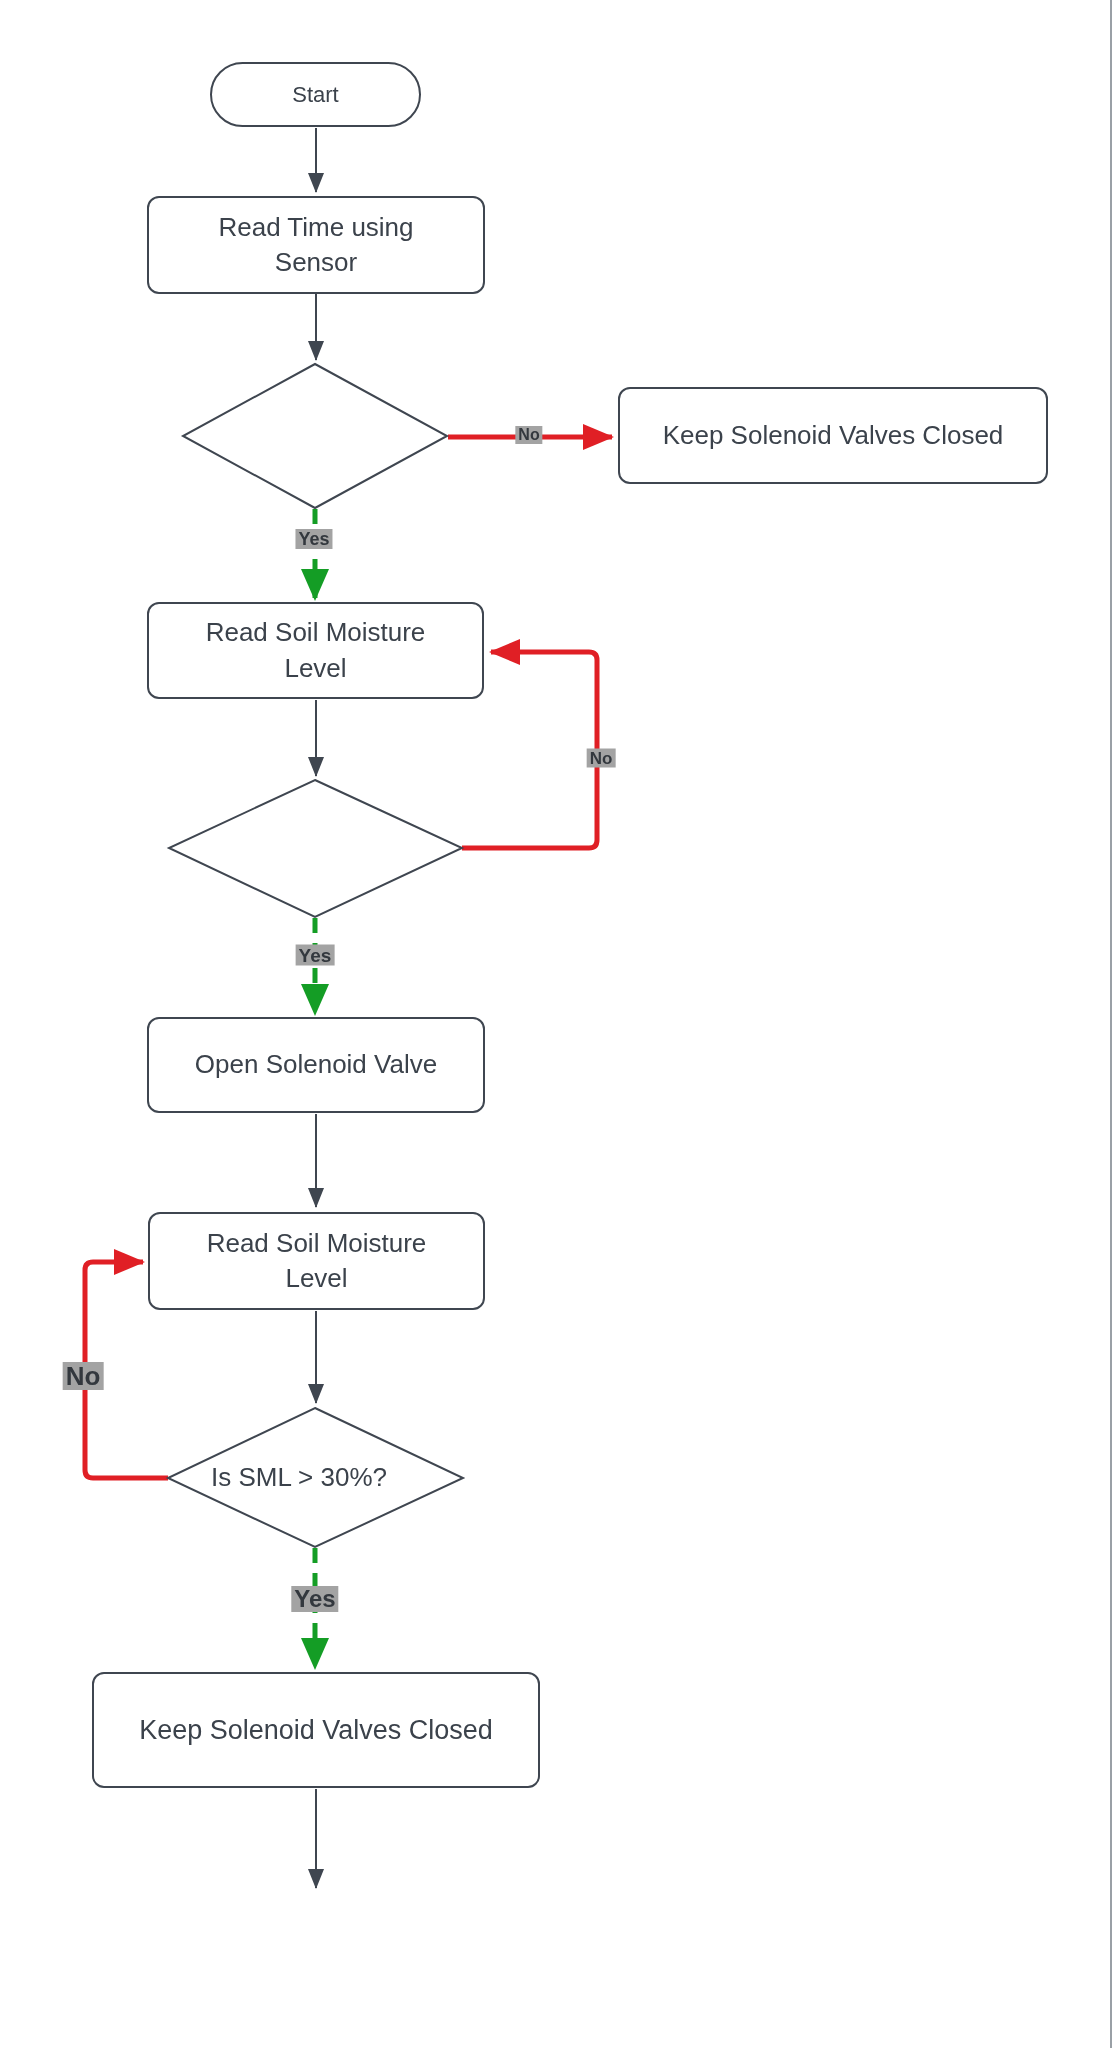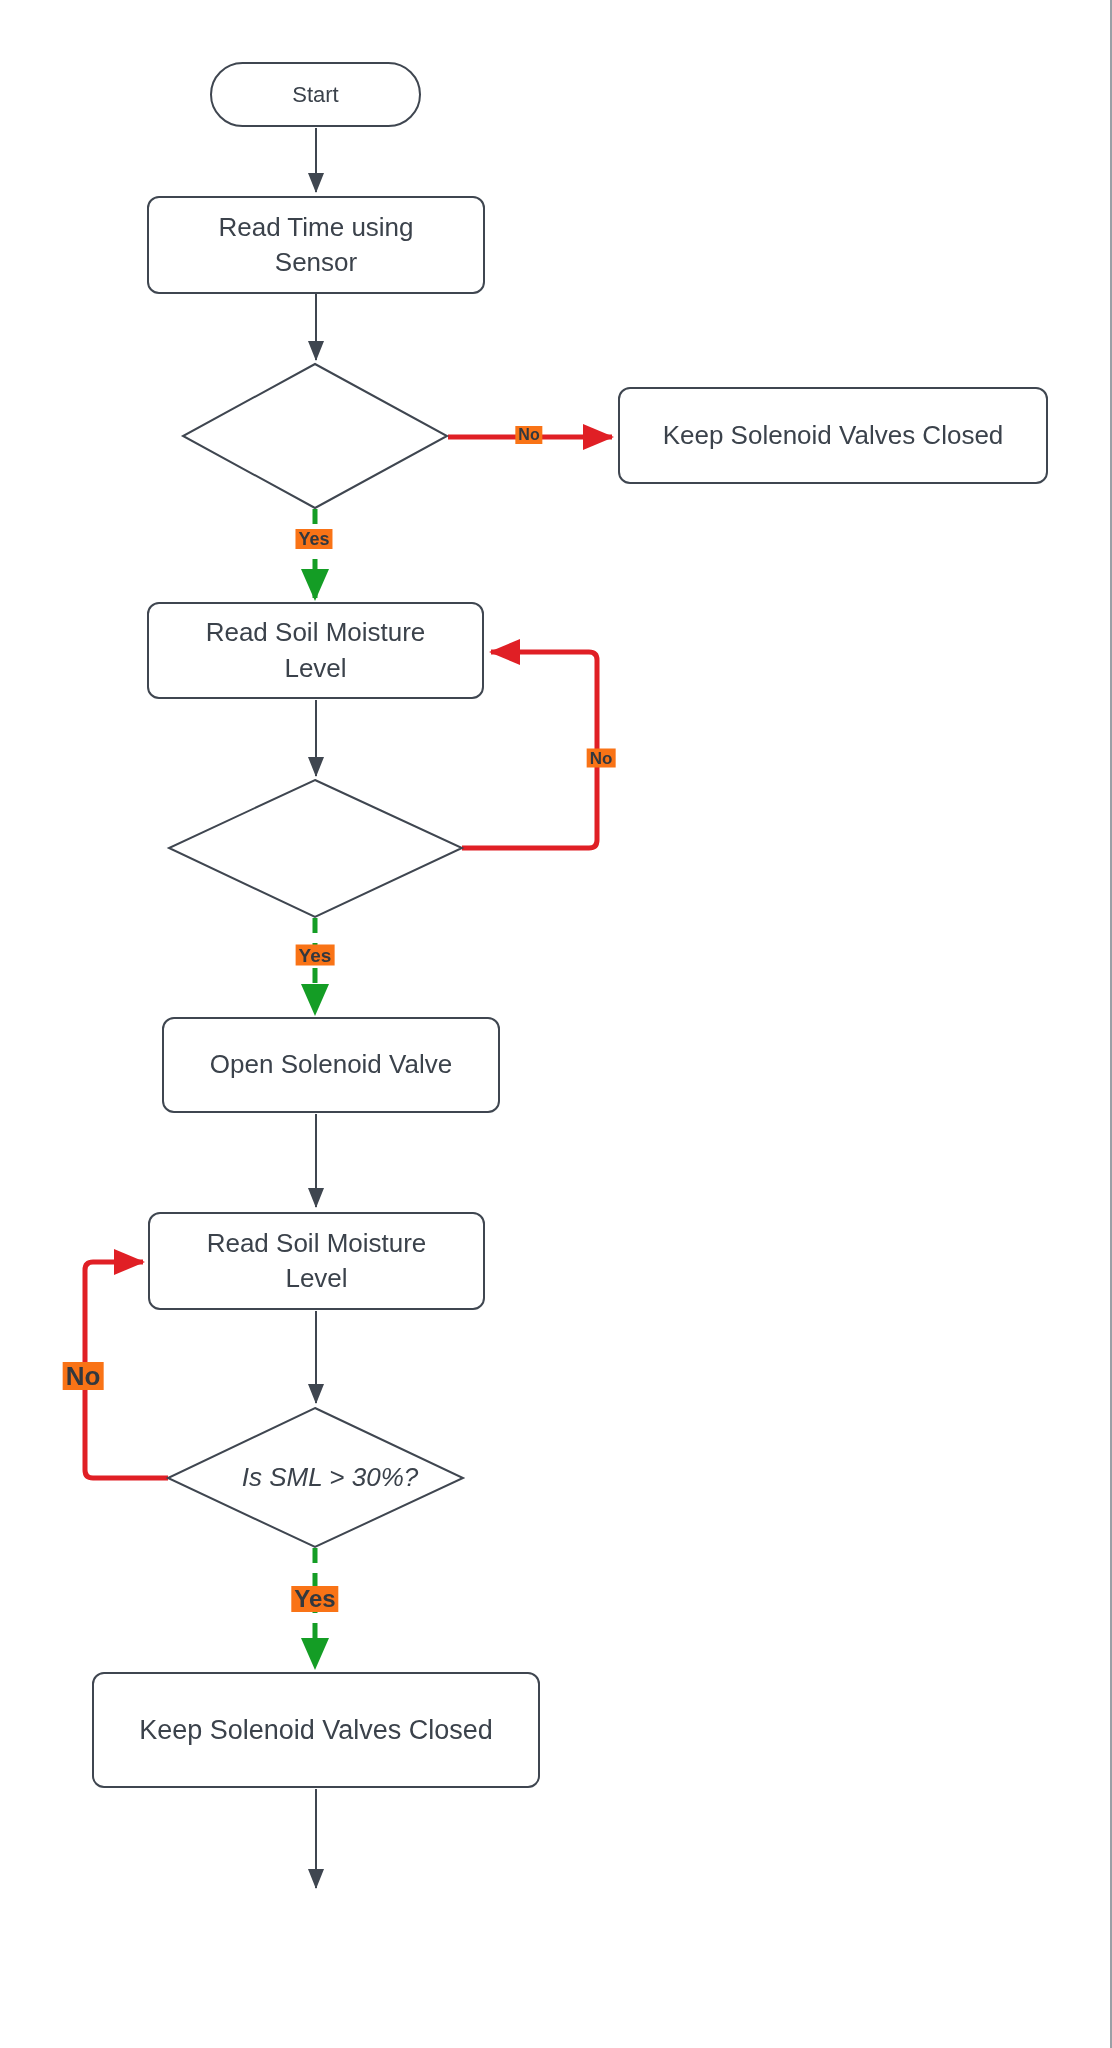--- a/index.html
+++ b/index.html
@@ -13,40 +13,40 @@
     border:2.5px solid #3f4650;color:#3b424b;display:flex;align-items:center;justify-content:center;
     text-align:center;white-space:pre-line;font-size:26px;line-height:1.35;border-radius:12px;
   }
   .terminator{border-radius:999px;}
   .diamond-label{
     position:absolute;z-index:2;color:#3b424b;font-size:26px;line-height:1.3;
     text-align:center;white-space:pre-line;transform:translate(-50%,-50%);width:280px;
   }
   .edge-label{
     position:absolute;z-index:3;transform:translate(-50%,-50%);
-    background:#f97316;color:#33383e;font-weight:700;padding:1px 3px;line-height:1;
+    background:#a3a3a3;color:#33383e;font-weight:700;padding:1px 3px;line-height:1;
   }
   #label-no-time{left:529px;top:435px;font-size:16px;}
   #label-yes-time{left:314px;top:539px;font-size:18px;}
   #label-no-sml-low{left:601px;top:758px;font-size:17px;}
   #label-yes-sml-low{left:315px;top:955px;font-size:19px;}
   #label-no-sml-high{left:83px;top:1376px;font-size:26px;}
   #label-yes-sml-high{left:315px;top:1599px;font-size:24px;}
   #page-edge-line{position:absolute;right:0;top:0;width:2px;height:2048px;background:#9aa0a6;z-index:4;}
   #node-start{left:210px;top:62px;width:211px;height:65px;font-size:22px;}
   #node-read-time{left:147px;top:196px;width:338px;height:98px;}
   #node-keep-closed-right{left:618px;top:387px;width:430px;height:97px;}
   #node-read-sml-1{left:147px;top:602px;width:337px;height:97px;}
-  #node-open-valve{left:147px;top:1017px;width:338px;height:96px;margin-left:15px;}
+  #node-open-valve{left:147px;top:1017px;width:338px;height:96px;}
   #node-read-sml-2{left:148px;top:1212px;width:337px;height:98px;}
   #node-keep-closed-bottom{left:92px;top:1672px;width:448px;height:116px;font-size:27px;}
   #node-end{left:206px;top:1893px;width:220px;height:92px;font-size:27px;}
   #dlabel-time{left:315px;top:436px;}
   #dlabel-sml-low{left:315px;top:848px;}
-  #dlabel-sml-high{left:330px;top:1478px;font-style:italic;}
+  #dlabel-sml-high{left:299px;top:1478px;}
 </style>
 </head>
 <body>
 
 <div id="canvas">
 
   <svg id="edges-svg" width="1112" height="2048" viewBox="0 0 1112 2048">
     <defs>
       <marker id="head-dark" markerUnits="userSpaceOnUse" markerWidth="22" markerHeight="18" refX="19" refY="8" orient="auto">
         <path d="M0,0 L20,8 L0,16 Z" fill="#3f4650"></path>

